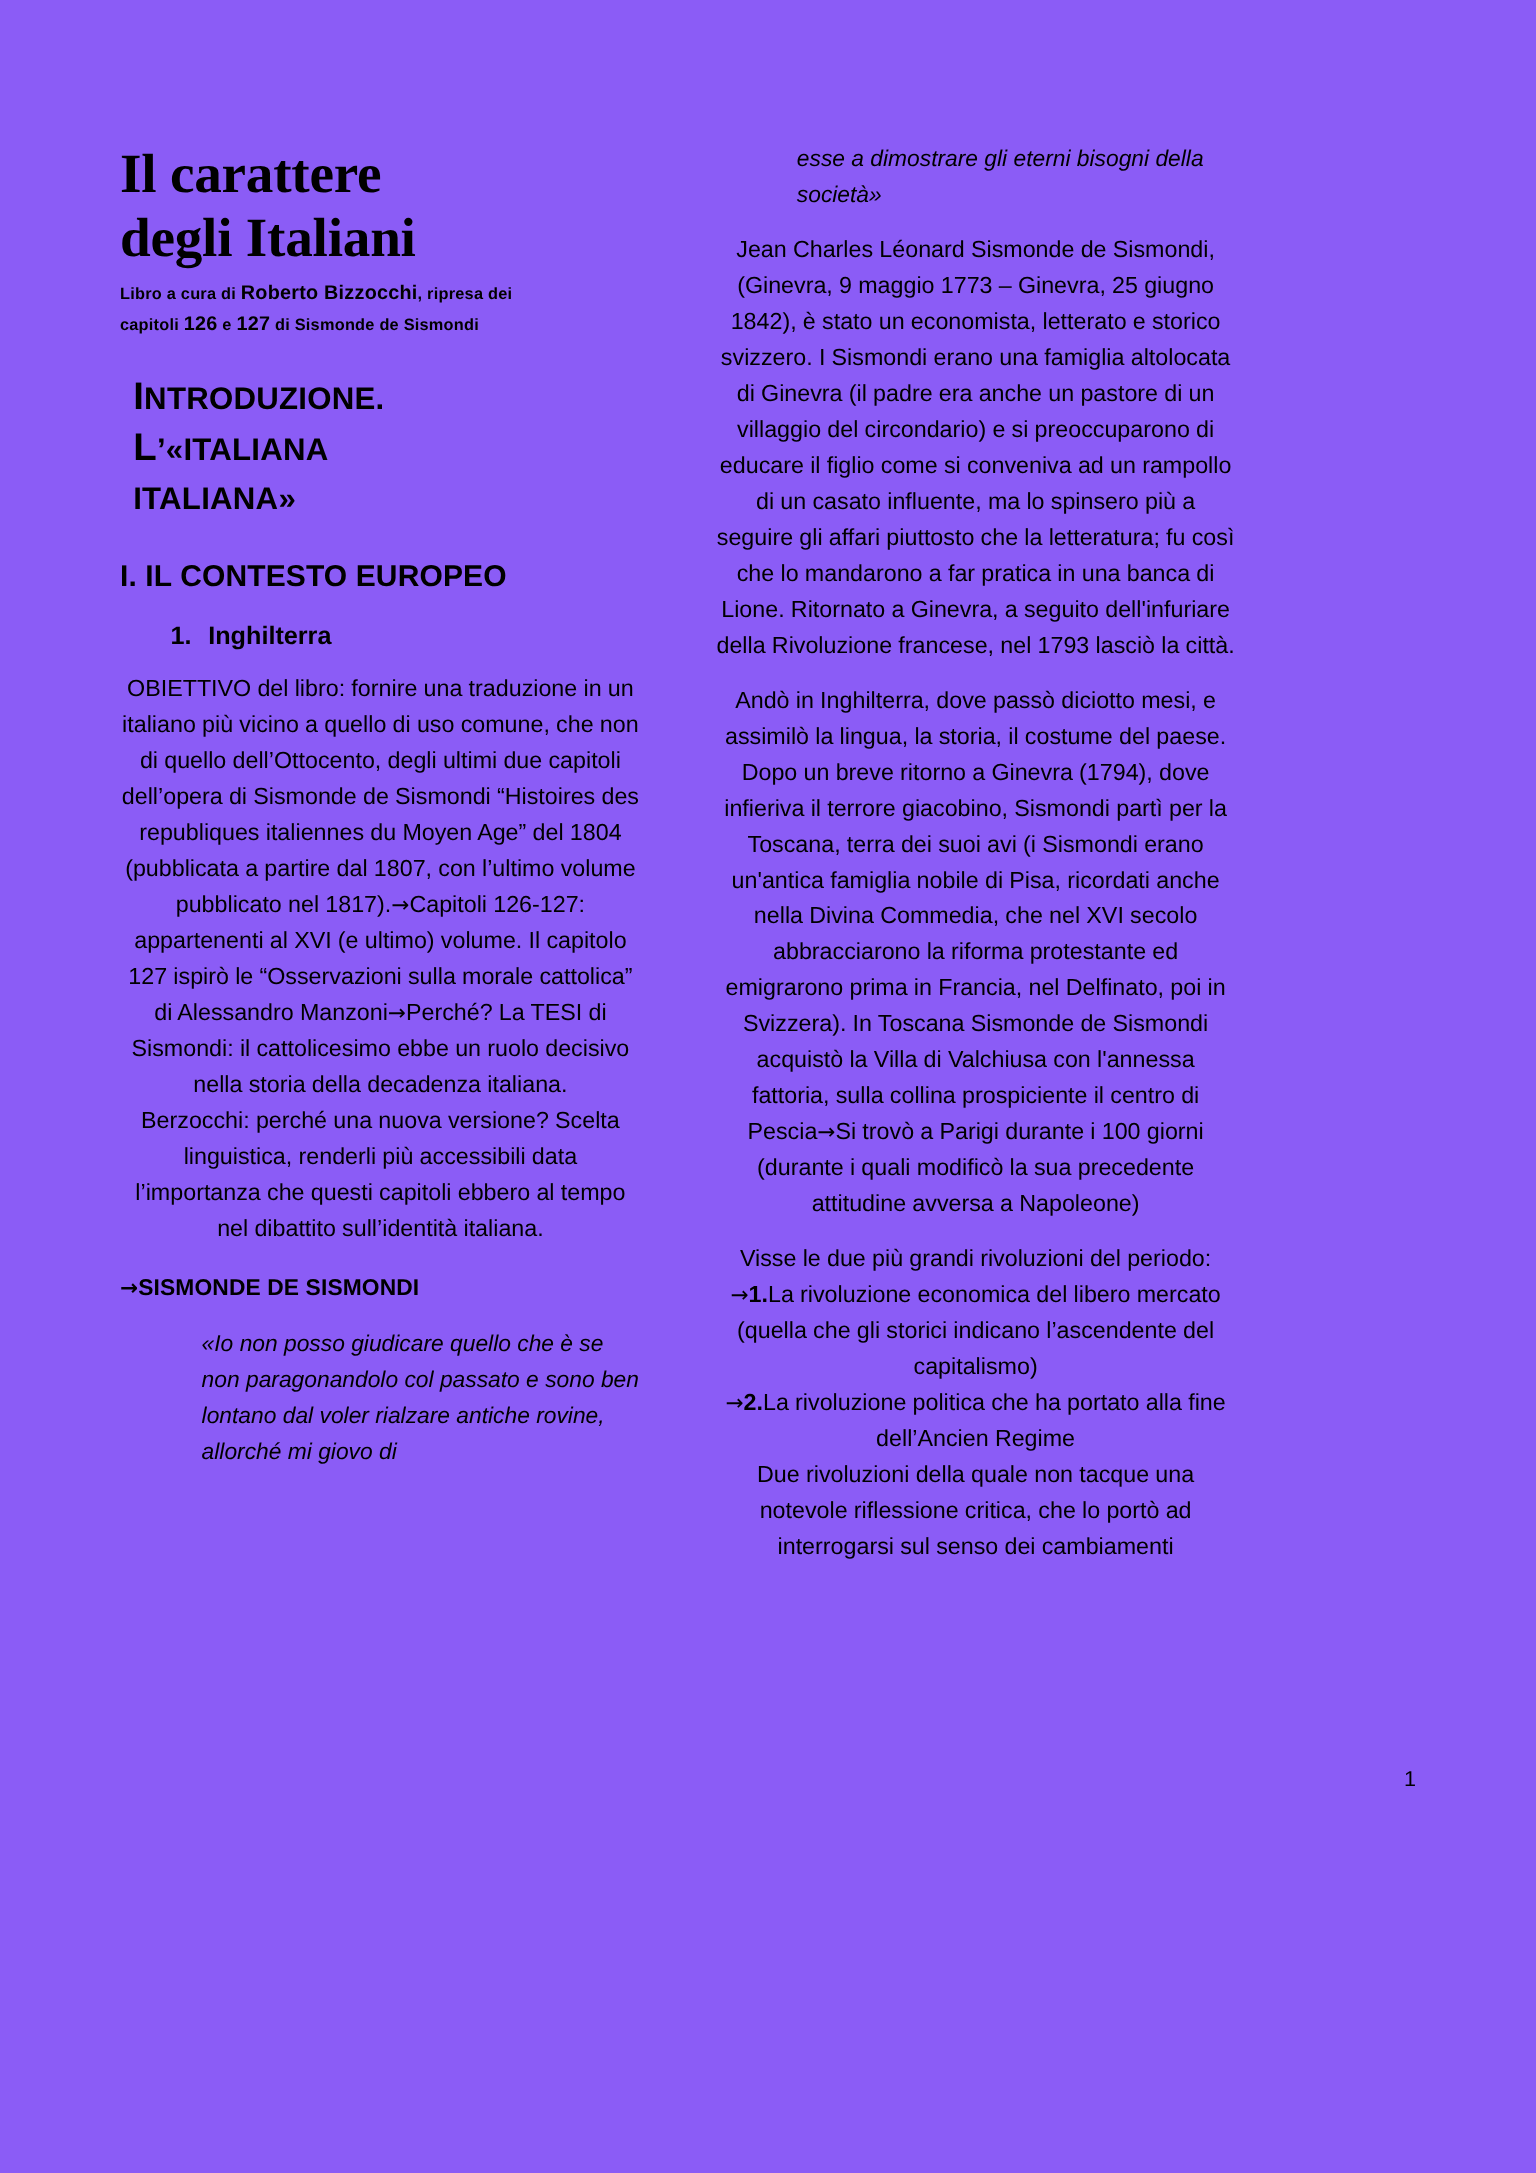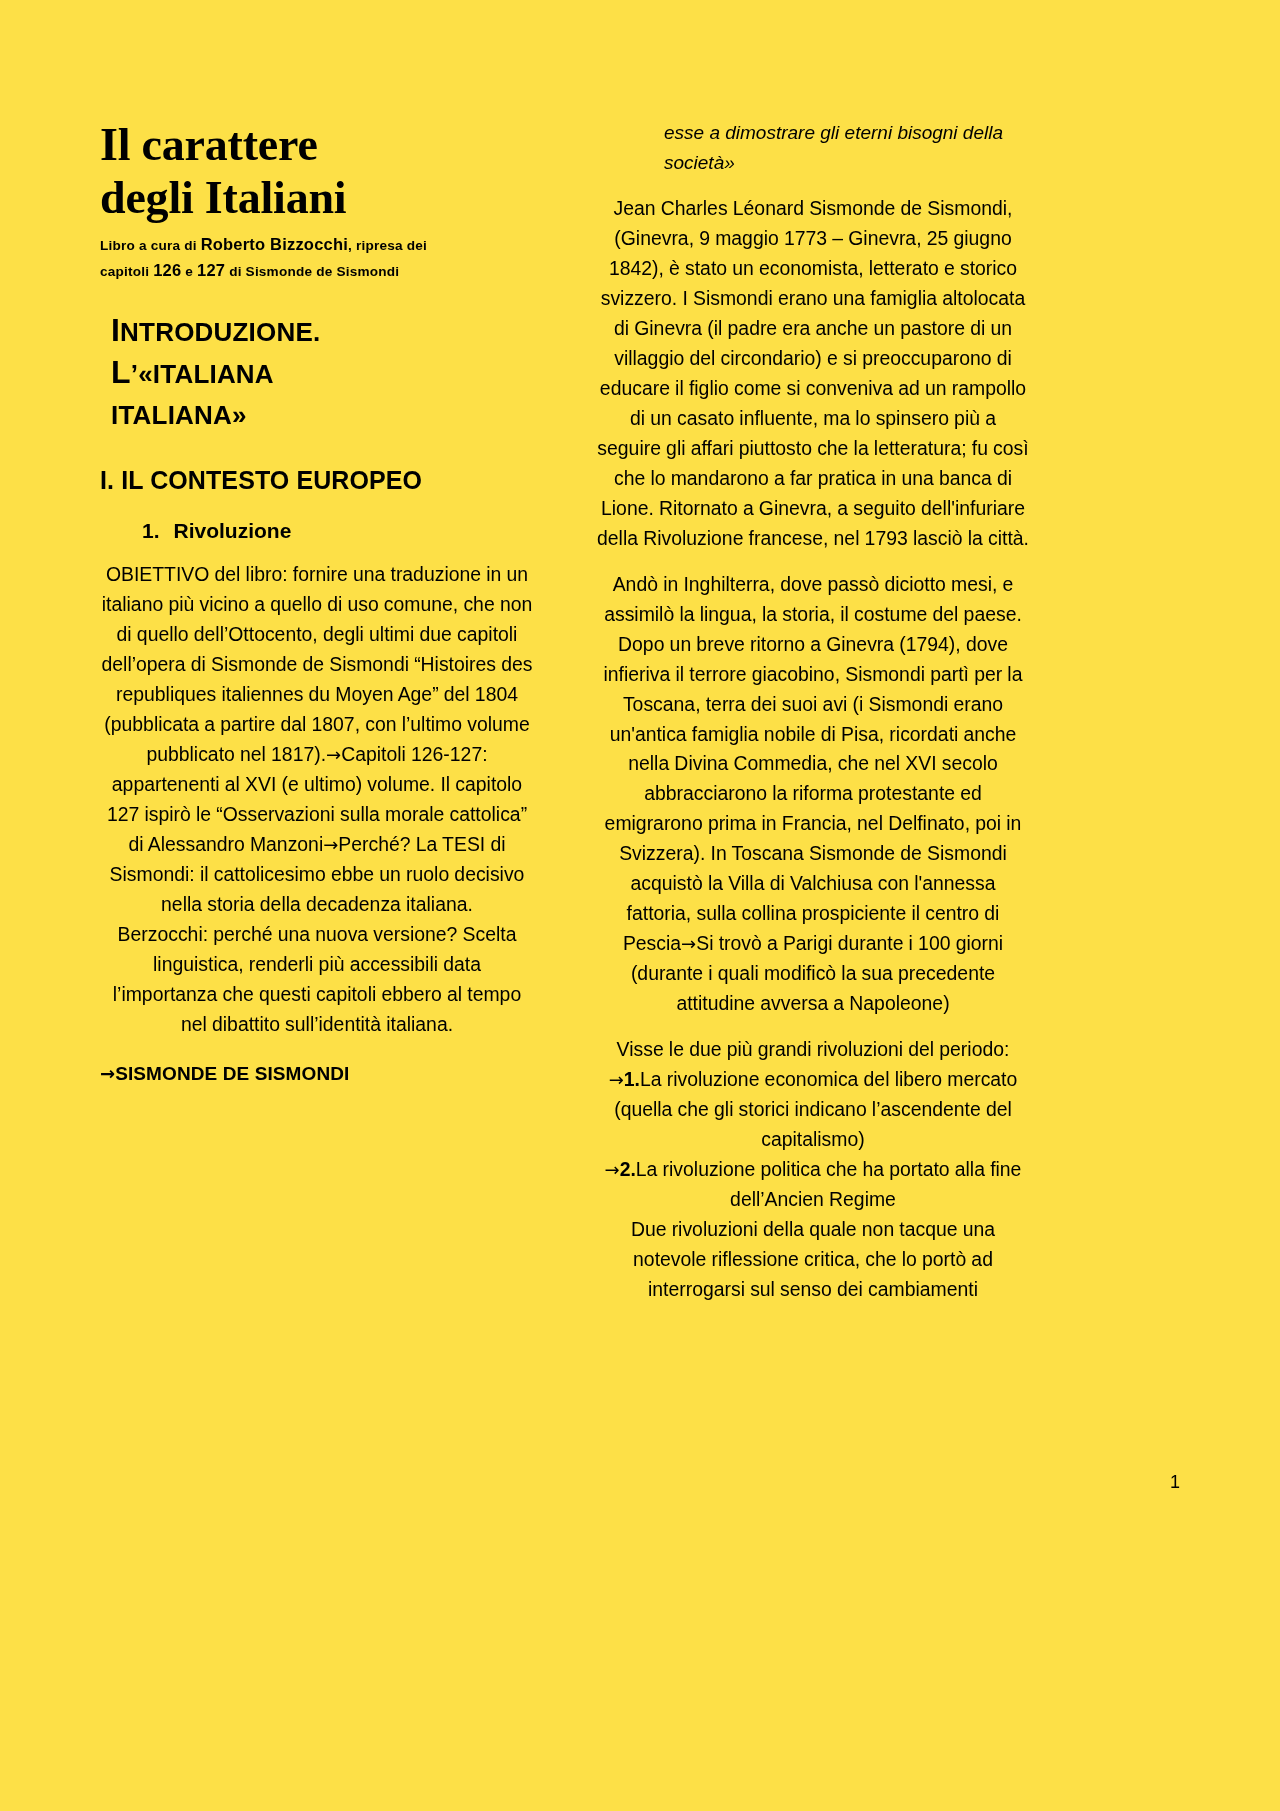--- a/index.html
+++ b/index.html
@@ -11,21 +11,21 @@
     width: 1280px;
     height: 1811px;
     position: relative;
     font-family: "Liberation Sans", sans-serif;
     color: #000000;
     overflow: hidden;
   }
   .page {
     position: absolute;
     inset: 0;
-    background: #fde047;
+    background: #8b5cf6;
   }
   .columns {
     position: absolute;
     left: 100px;
     top: 118px;
     width: 1080px;
     display: flex;
     gap: 62px;
   }
   .col {
@@ -149,29 +149,30 @@
       <h2 class="h-main">
         <div><span class="cap">I</span><span class="sm">NTRODUZIONE.</span></div>
         <div><span class="cap">L</span><span class="sm">’«ITALIANA</span></div>
         <div><span class="sm">ITALIANA»</span></div>
       </h2>
 
       <h3 class="h-sec">I. IL CONTESTO EUROPEO</h3>
 
       <h4 class="h-sub">
         <span class="num">1.</span>
-        <span>Rivoluzione</span>
+        <span>Inghilterra</span>
       </h4>
 
       <p class="para"><span>OBIETTIVO del libro: fornire una traduzione in un italiano più vicino a quello di uso comune, che non di quello dell’Ottocento, degli ultimi due capitoli dell’opera di Sismonde de Sismondi “Histoires des republiques italiennes du Moyen Age” del 1804 (pubblicata a partire dal 1807, con l’ultimo volume pubblicato nel 1817).</span><span class="arrow">→</span><span>Capitoli 126-127: appartenenti al XVI (e ultimo) volume. Il capitolo 127 ispirò le “Osservazioni sulla morale cattolica” di Alessandro Manzoni</span><span class="arrow">→</span><span>Perché? La TESI di Sismondi: il cattolicesimo ebbe un ruolo decisivo nella storia della decadenza italiana.</span></p>
 
       <p class="para tight">Berzocchi: perché una nuova versione? Scelta linguistica, renderli più accessibili data l’importanza che questi capitoli ebbero al tempo nel dibattito sull’identità italiana.</p>
 
       <p class="label-line"><span class="arrow">→</span><span>SISMONDE DE SISMONDI</span></p>
 
+      <p class="quote">«Io non posso giudicare quello che è se non paragonandolo col passato e sono ben lontano dal voler rialzare antiche rovine, allorché mi giovo di</p>
 
     </div>
 
     <div class="col">
 
       <p class="quote right-col">esse a dimostrare gli eterni bisogni della società»</p>
 
       <p class="para">Jean Charles Léonard Sismonde de Sismondi, (Ginevra, 9 maggio 1773 – Ginevra, 25 giugno 1842), è stato un economista, letterato e storico svizzero. I Sismondi erano una famiglia altolocata di Ginevra (il padre era anche un pastore di un villaggio del circondario) e si preoccuparono di educare il figlio come si conveniva ad un rampollo di un casato influente, ma lo spinsero più a seguire gli affari piuttosto che la letteratura; fu così che lo mandarono a far pratica in una banca di Lione. Ritornato a Ginevra, a seguito dell'infuriare della Rivoluzione francese, nel 1793 lasciò la città.</p>
 
       <p class="para"><span>Andò in Inghilterra, dove passò diciotto mesi, e assimilò la lingua, la storia, il costume del paese. Dopo un breve ritorno a Ginevra (1794), dove infieriva il terrore giacobino, Sismondi partì per la Toscana, terra dei suoi avi (i Sismondi erano un'antica famiglia nobile di Pisa, ricordati anche nella Divina Commedia, che nel XVI secolo abbracciarono la riforma protestante ed emigrarono prima in Francia, nel Delfinato, poi in Svizzera). In Toscana Sismonde de Sismondi acquistò la Villa di Valchiusa con l'annessa fattoria, sulla collina prospiciente il centro di Pescia</span><span class="arrow">→</span><span>Si trovò a Parigi durante i 100 giorni (durante i quali modificò la sua precedente attitudine avversa a Napoleone)</span></p>

